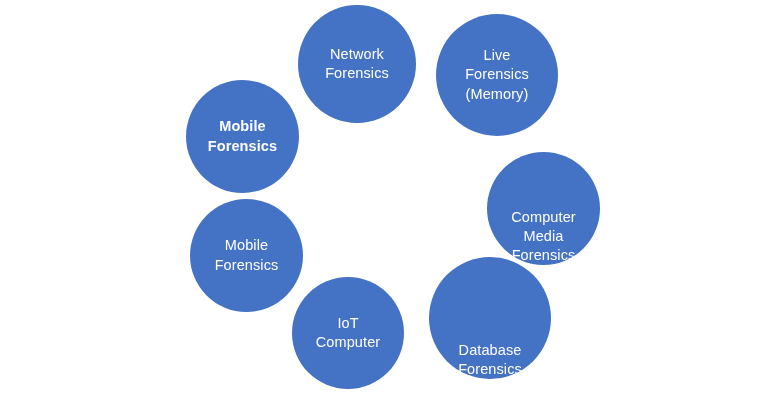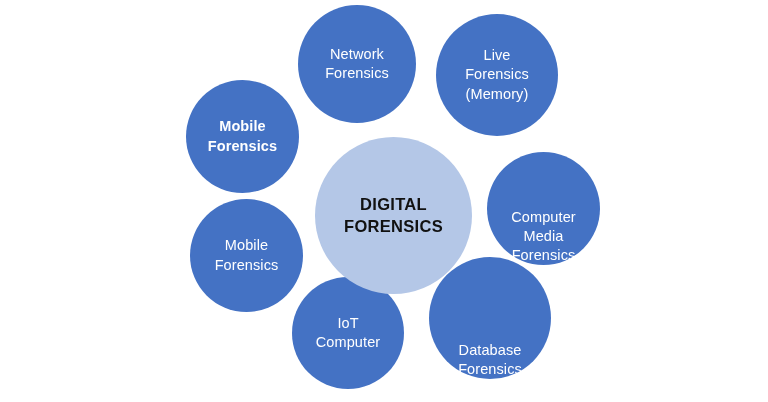--- a/index.html
+++ b/index.html
@@ -86,18 +86,14 @@
   <div class="node node-satellite" style="left:190px; top:199px; width:113px; height:113px;">
     <span class="node-label">Mobile
 Forensics</span>
   </div>
 
   <div class="node node-satellite" style="left:186px; top:80px; width:113px; height:113px;font-weight:bold;">
     <span class="node-label">Mobile
 Forensics</span>
   </div>
 
-  <div class="node node-hub" style="left:315px; top:137px; width:157px; height:157px;">
-    <span class="node-label">DIGITAL
-FORENSICS</span>
-  </div>
 
 </div>
 
 </body></html>

